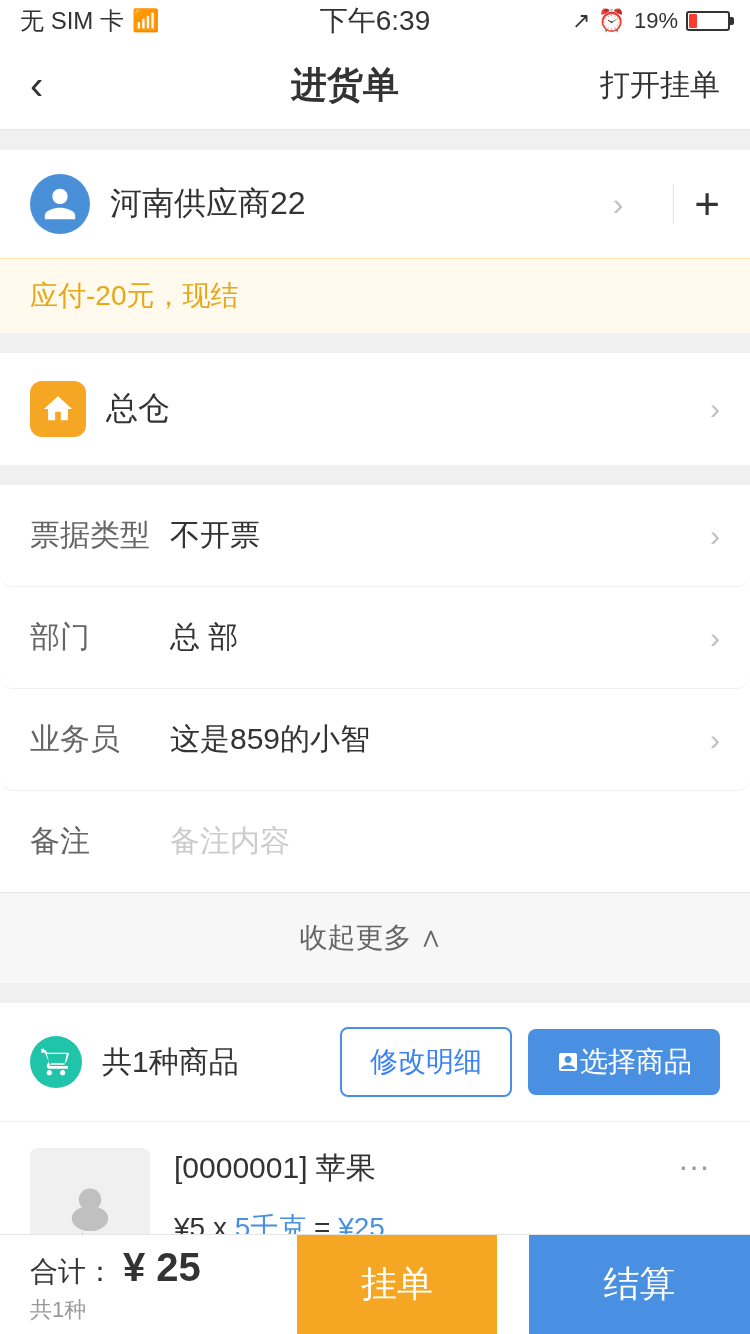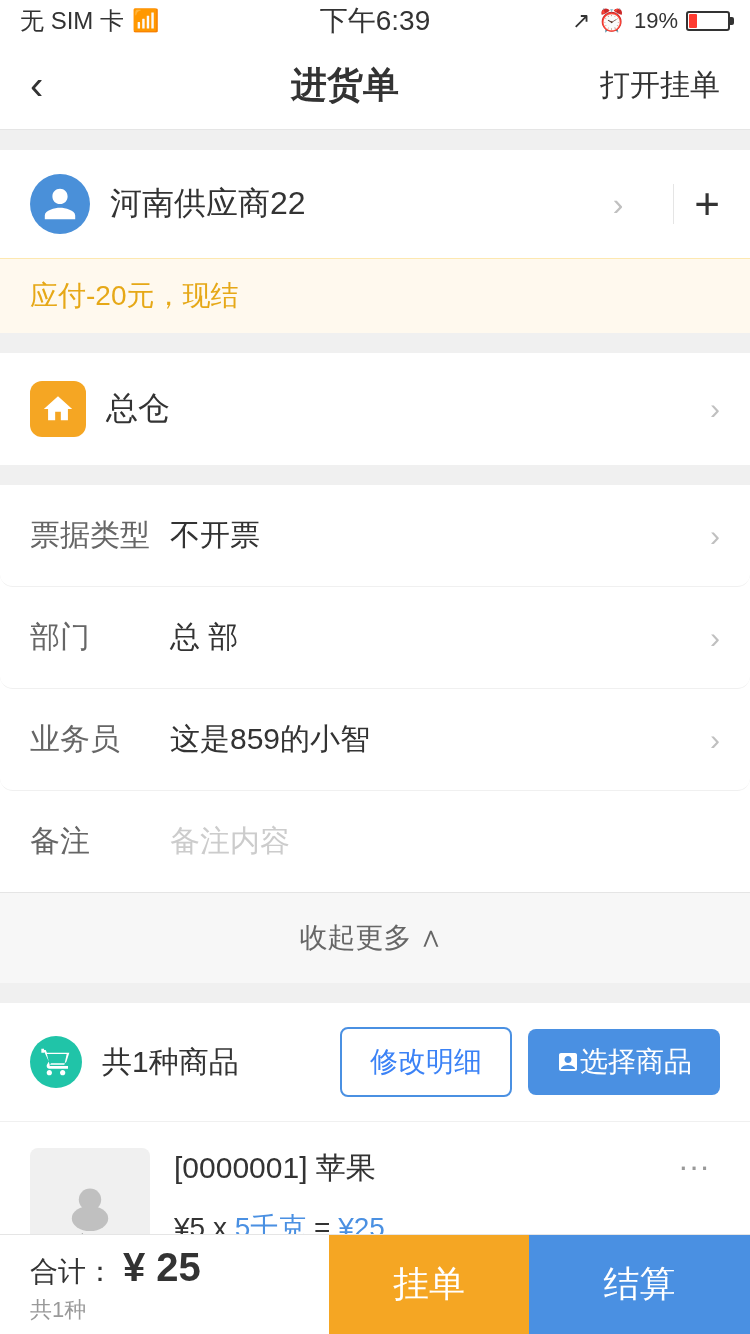--- a/index.html
+++ b/index.html
@@ -332,20 +332,21 @@
     .bottom-bar {
       position: fixed;
       bottom: 0;
       left: 0;
       width: 750px;
       height: 100px;
       display: flex;
       align-items: stretch;
       background: #fff;
       border-top: 1px solid #e5e5e5;
+      gap: 32px;
     }
     .bottom-total {
       flex: 1;
       display: flex;
       flex-direction: column;
       justify-content: center;
       padding: 0 30px;
       background: #fff;
     }
     .bottom-total-amount {

